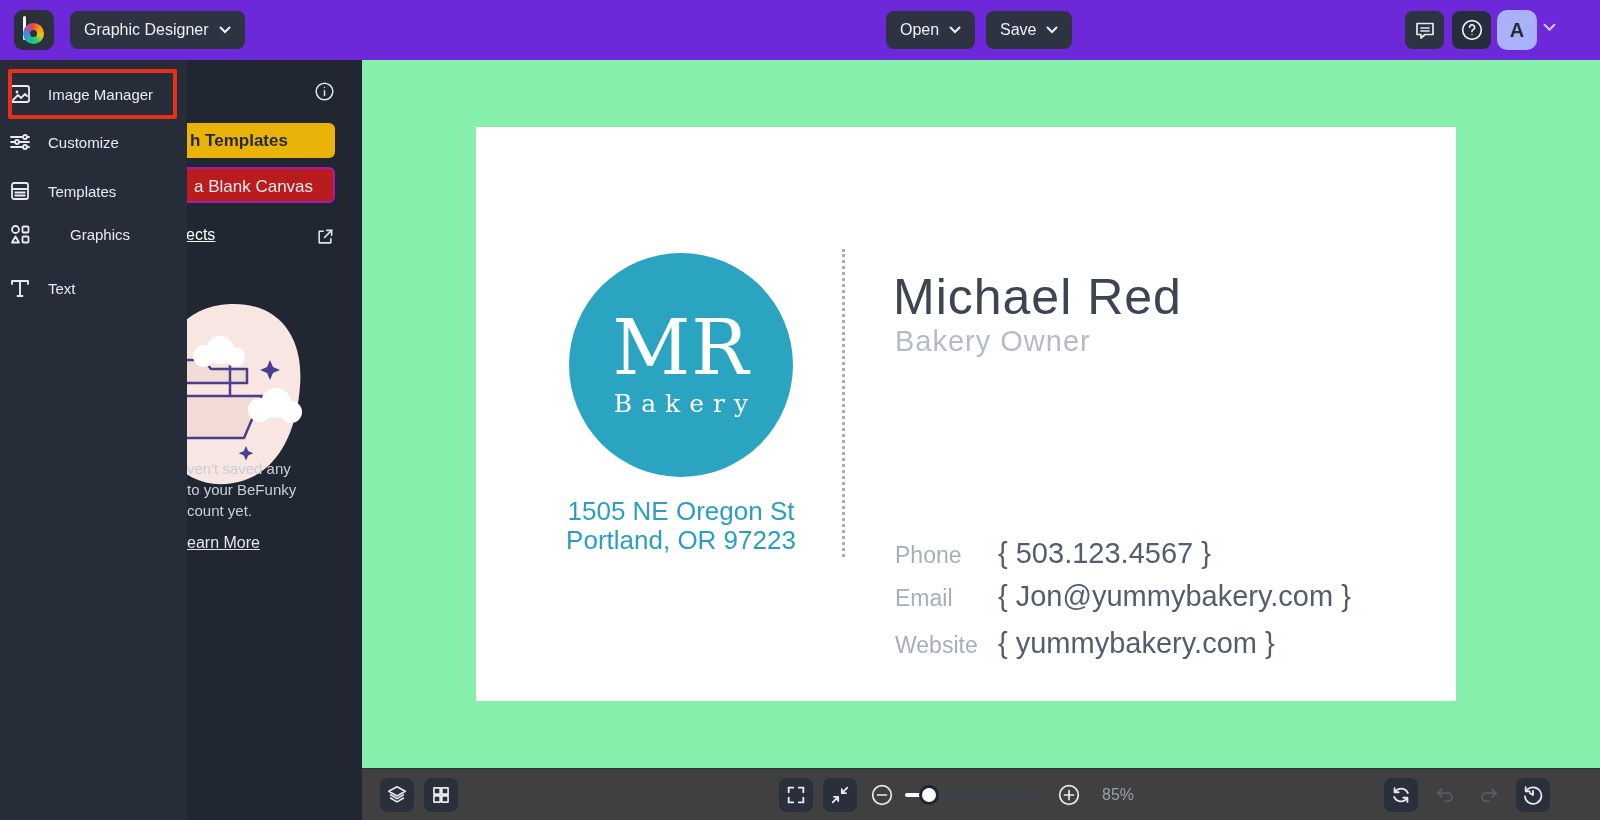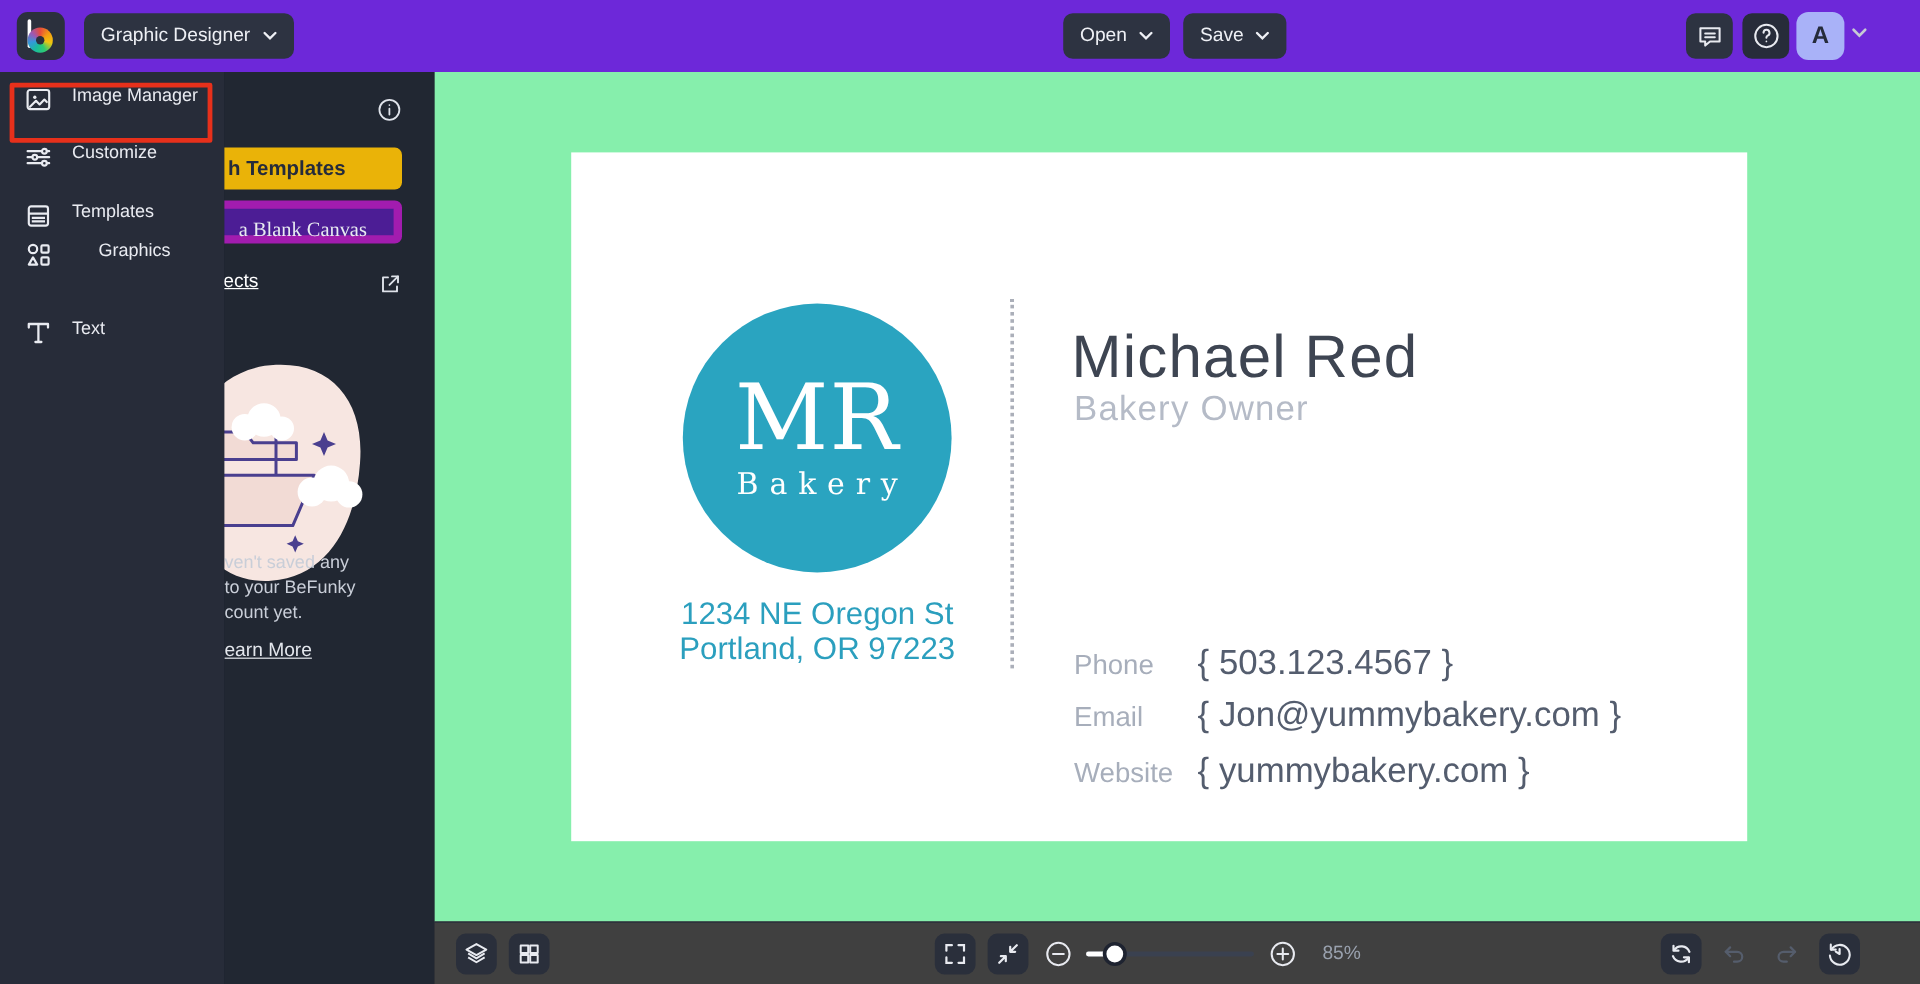--- a/index.html
+++ b/index.html
@@ -18,31 +18,31 @@
       font-family:"Liberation Sans", sans-serif; font-size:16px; display:flex; align-items:center; gap:10px; padding:0 14px; cursor:pointer; }
   .hbtn svg { flex:0 0 auto; }
   .icon-tile { position:absolute; top:11px; width:39px; height:38px; background:#2d3341; border:none; border-radius:8px; color:#e8eaf0;
       display:flex; align-items:center; justify-content:center; cursor:pointer; }
   .avatar { position:absolute; left:1497px; top:10px; width:40px; height:40px; border-radius:10px; background:#a9b2f8;
       color:#252b3b; font-size:20px; font-weight:bold; display:flex; align-items:center; justify-content:center; cursor:pointer; }
   .avatar-chevron { position:absolute; left:1543px; top:23px; color:#c6cad4; }
 
   
   .sidebar { position:absolute; left:0; top:60px; width:187px; height:760px; background:#272c39; z-index:10; }
-  .side-item { position:absolute; left:0; width:187px; height:46px; display:flex; align-items:flex-start; gap:16px; padding-left:20px;
+  .side-item { position:absolute; left:0; width:187px; height:46px; display:flex; align-items:center; gap:16px; padding-left:8px;
       color:#e9ebf1; font-size:15px; cursor:pointer; }
   .side-item svg { color:#e9ebf1; }
   .red-highlight { position:absolute; left:8px; top:9px; width:169px; height:50px; border:4px solid #e7301b; border-radius:2px; pointer-events:none; }
 
   
   .panel { position:absolute; left:187px; top:60px; width:175px; height:760px; background:#212732; z-index:2; }
   .panel-info { position:absolute; left:127px; top:21px; width:21px; height:21px; color:#dfe3ea; cursor:pointer; }
   .p-btn-templates { position:absolute; left:-90px; top:63px; width:238px; height:35px; background:#eab308; border:none; border-radius:6px; cursor:pointer; }
   .p-btn-templates span { position:absolute; left:93px; top:8px; font-size:17px; font-weight:bold; color:#252b3b; white-space:nowrap; }
-  .p-btn-blank { position:absolute; left:-90px; top:107px; width:238px; height:36px; background:#4c1d95; border:7px solid #a21caf; border-radius:6px; cursor:pointer;font-family:Liberation Serif, serif; }
+  .p-btn-blank { position:absolute; left:-90px; top:107px; width:238px; height:36px; background:#b91c1c; border:2px solid #a21caf; border-radius:6px; cursor:pointer; }
   .p-btn-blank span { position:absolute; left:95px; top:8px; font-size:17px; color:#e9ebf1; white-space:nowrap; }
   .p-projects { position:absolute; left:-1px; top:166px; font-size:16px; color:#ffffff; white-space:nowrap;text-decoration:underline; }
   .p-external { position:absolute; left:128px; top:167px; width:20px; height:20px; color:#dfe3ea; cursor:pointer; }
   .p-illus { position:absolute; left:-45px; top:238px; }
   .p-empty { position:absolute; left:0px; top:398px; font-size:15px; line-height:21px; color:#c9ced8; white-space:nowrap; }
   .p-learn { position:absolute; left:0px; top:474px; font-size:16px; color:#e3e6ec; text-decoration:underline; white-space:nowrap; cursor:pointer; }
 
   
   .canvas { position:absolute; left:362px; top:60px; width:1238px; height:708px; background:#86efac; z-index:1; }
   .card { position:absolute; left:114px; top:67px; width:980px; height:574px; background:#ffffff; }
@@ -144,21 +144,21 @@
   </div>
 
   <div class="side-item" style="top:108px;">
     <svg width="24" height="24" viewBox="0 0 24 24" fill="none" stroke="currentColor" stroke-width="1.8" stroke-linejoin="round">
       <rect x="4" y="4" width="16" height="16" rx="2"></rect>
         <path d="M4 10 h16 M6.5 13.5 h11 M6.5 16.5 h11"></path>
     </svg>
     <span>Templates</span>
   </div>
 
-  <div class="side-item" style="top:140px;gap:38px;">
+  <div class="side-item" style="top:151px;gap:38px;">
     <svg width="24" height="24" viewBox="0 0 24 24" fill="none" stroke="currentColor" stroke-width="1.8" stroke-linejoin="round">
       <circle cx="7.5" cy="7.5" r="3.5"></circle>
         <rect x="14.5" y="4.5" width="6" height="6" rx="1"></rect>
         <path d="M7.5 14.5 L11 20.5 H4 Z"></path>
         <rect x="14.5" y="14.5" width="6" height="6" rx="1"></rect>
     </svg>
     <span>Graphics</span>
   </div>
 
   <div class="side-item" style="top:205px;">
@@ -215,21 +215,21 @@
   <a class="p-learn">earn More</a>
 </div>
 
 <div class="canvas">
   <div class="card">
     <div class="logo-circle">
       <div class="logo-mr">MR</div>
       <div class="logo-bakery">Bakery</div>
     </div>
     <div class="card-address">
-      <div>1234 NE Oregon St</div>
+      <div>1505 NE Oregon St</div>
       <div>Portland, OR 97223</div>
     </div>
     <div class="dotted-divider"></div>
     <div class="card-name">Michael Red</div>
     <div class="card-title">Bakery Owner</div>
 
     <div class="contact-row" style="top:410px;">
       <span class="contact-label">Phone</span>
       <span class="contact-value">{ 503.123.4567 }</span>
     </div>

